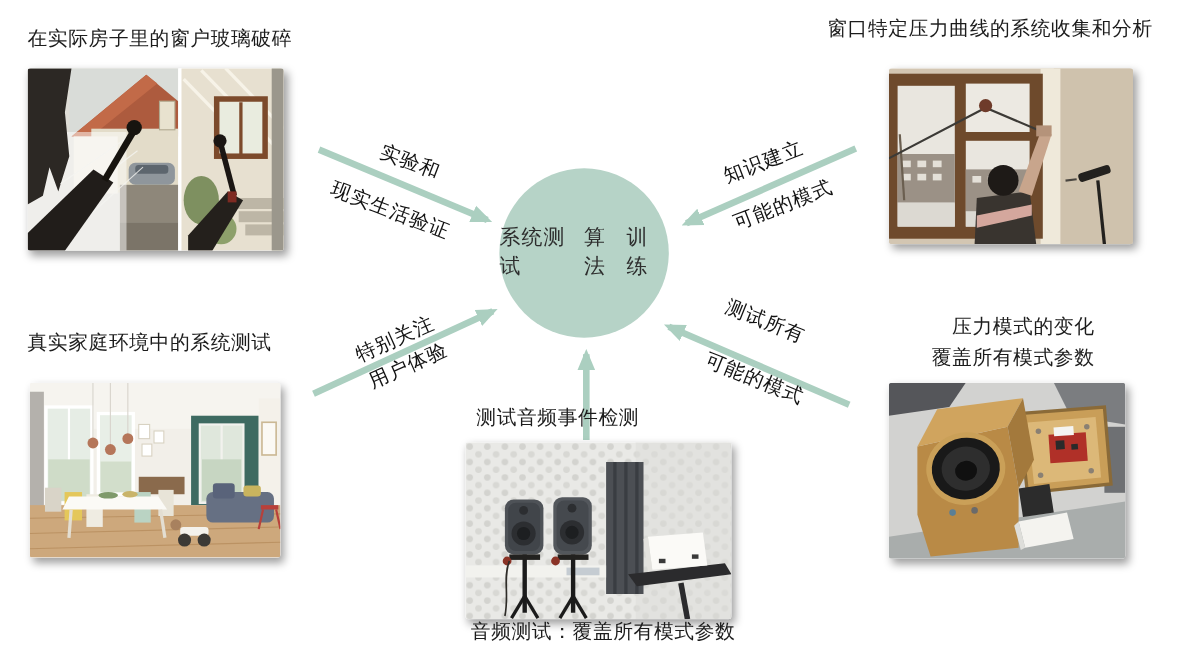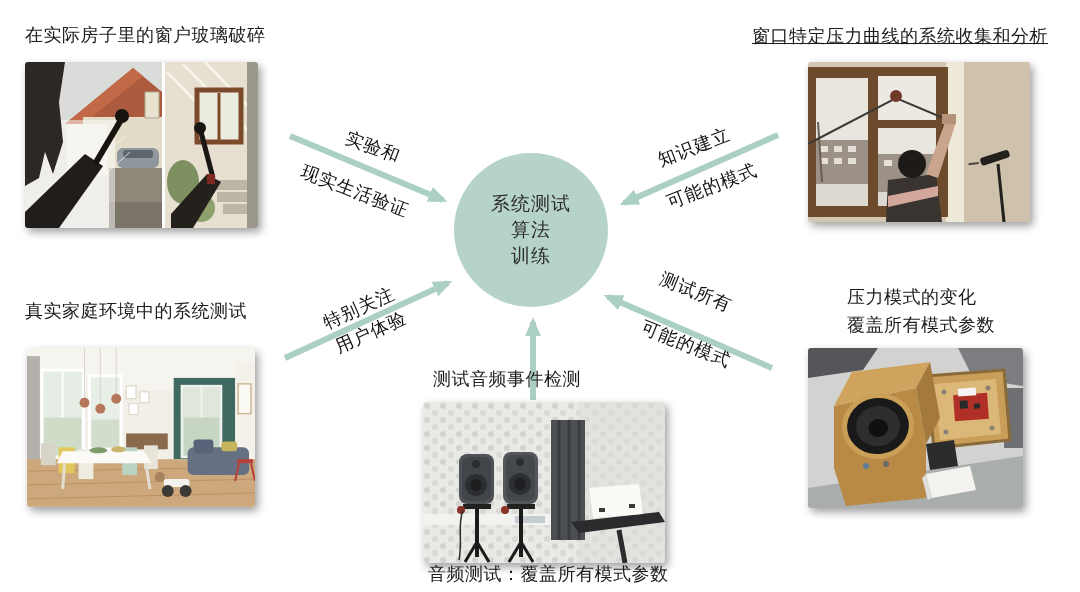--- a/index.html
+++ b/index.html
@@ -4,24 +4,24 @@
 <style>
   html,body{margin:0;padding:0;background:#fff;}
   .canvas{
     position:relative;width:1080px;height:592px;background:#fff;overflow:hidden;
     font-family:"Liberation Sans",sans-serif;color:var(--text,#1c1c1c);
   }
   .arrow-layer{position:absolute;left:0;top:0;width:1080px;height:592px;z-index:1;}
   .arrow-line{stroke-width:6;fill:none;}
   .photo{position:absolute;z-index:2;border-radius:3px;box-shadow:3px 4px 8px rgba(0,0,0,.38);overflow:hidden;}
   .photo svg{display:block;width:100%;height:100%;}
-  .title{position:absolute;z-index:3;font-size:18px;line-height:27px;letter-spacing:.5px;white-space:nowrap;}
+  .title{position:absolute;z-index:3;font-size:18px;line-height:27px;letter-spacing:.5px;white-space:nowrap;text-align:right;}
   .hub{
     position:absolute;left:454px;top:153px;width:154px;height:154px;border-radius:50%;
-    background:var(--hub-fill,#b6d3c7);z-index:2;display:flex;flex-direction:column;
+    background:var(--hub-fill,#b6d3c7);z-index:2;display:flex;flex-direction:row;
     align-items:center;justify-content:center;font-size:19px;line-height:26px;color:#2d2d2d;
     letter-spacing:1px;
   }
   .alabel{
     position:absolute;z-index:3;font-size:18px;white-space:nowrap;color:#111;
     transform-origin:center center;letter-spacing:1px;
   }
   .center-text{text-align:left;}
 </style>
 </head>
@@ -42,21 +42,21 @@
     <line class="arrow-line" style="stroke:var(--arrow,#abcfc0)" marker-end="url(#ah)" x1="533" y1="400" x2="533" y2="322"></line>
   </svg>
 
   <div class="hub">
     <div>系统测试</div>
     <div>算法</div>
     <div>训练</div>
   </div>
 
   <div class="title" style="left:25px;top:22px;">在实际房子里的窗户玻璃破碎</div>
-  <div class="title" style="left:752px;top:23px;text-decoration:underline;">窗口特定压力曲线的系统收集和分析</div>
+  <div class="title" style="left:752px;top:13px;">窗口特定压力曲线的系统收集和分析</div>
   <div class="title" style="left:25px;top:298px;">真实家庭环境中的系统测试</div>
   <div class="title" style="left:847px;top:283px;line-height:28px;">
     <div>压力模式的变化</div>
     <div>覆盖所有模式参数</div>
   </div>
   <div class="title center-text" style="left:433px;top:366px;width:200px;">测试音频事件检测</div>
   <div class="title center-text" style="left:428px;top:561px;width:245px;">音频测试：覆盖所有模式参数</div>
 
   <div class="alabel" style="left:373px;top:147px;transform:translate(-50%,-50%) rotate(21deg);">实验和</div>
   <div class="alabel" style="left:355px;top:191px;transform:translate(-50%,-50%) rotate(21deg);">现实生活验证</div>

